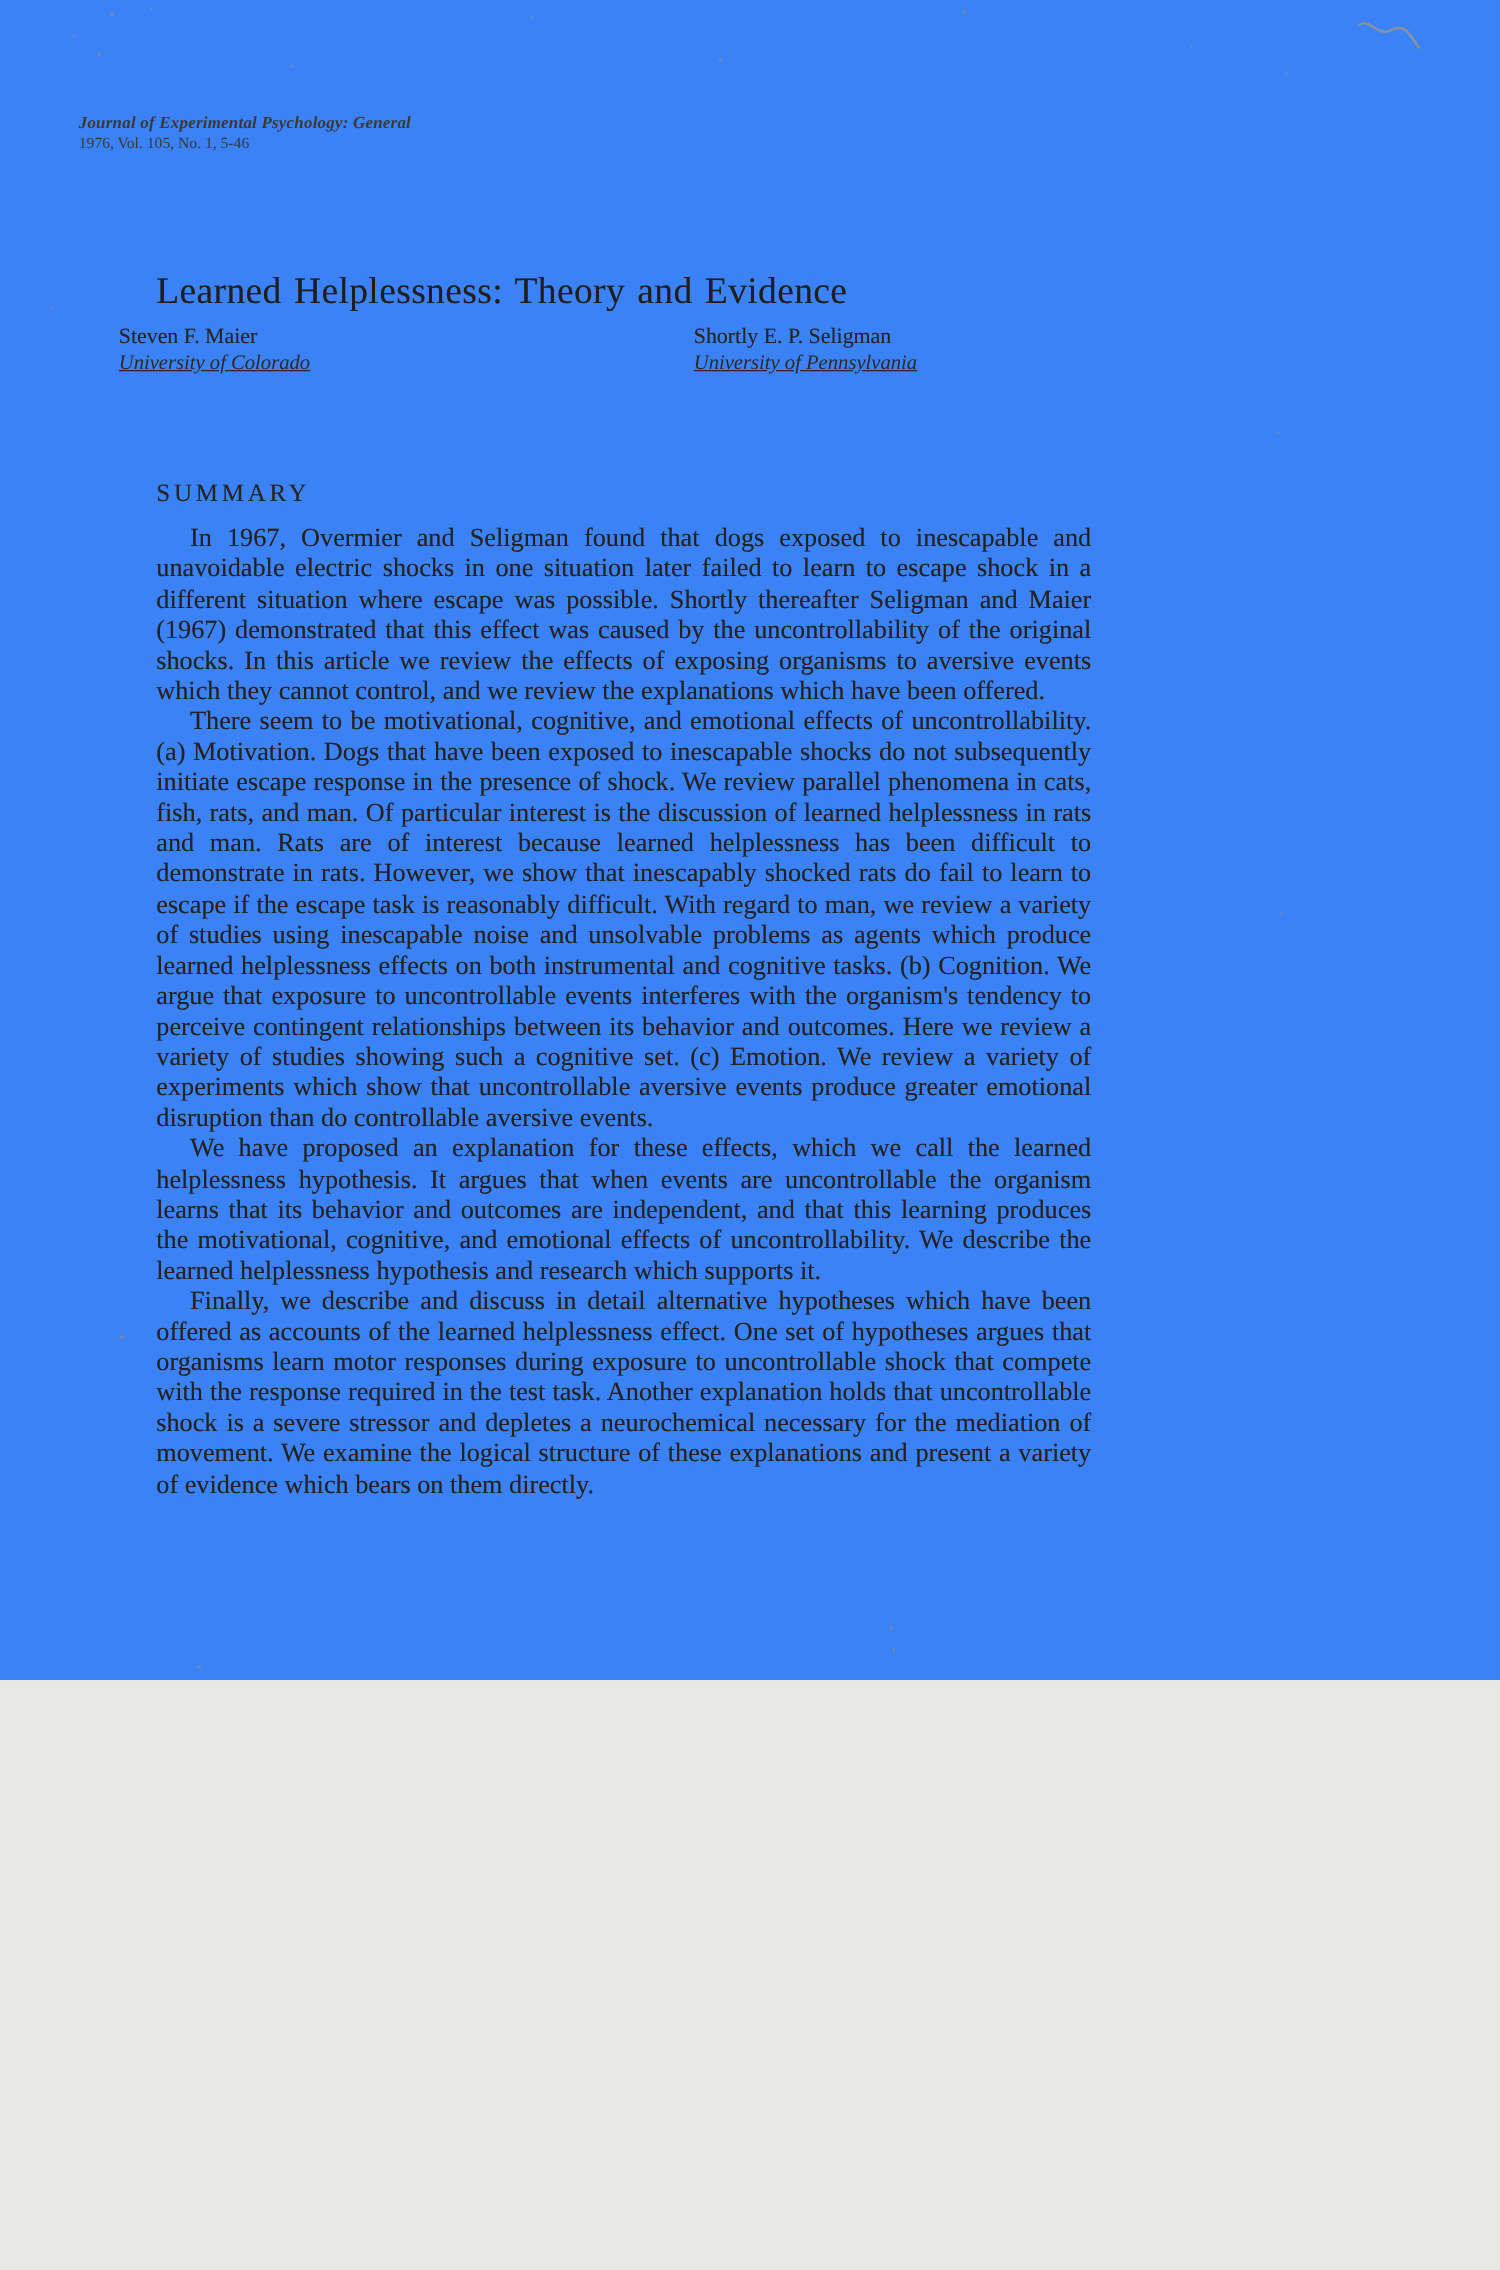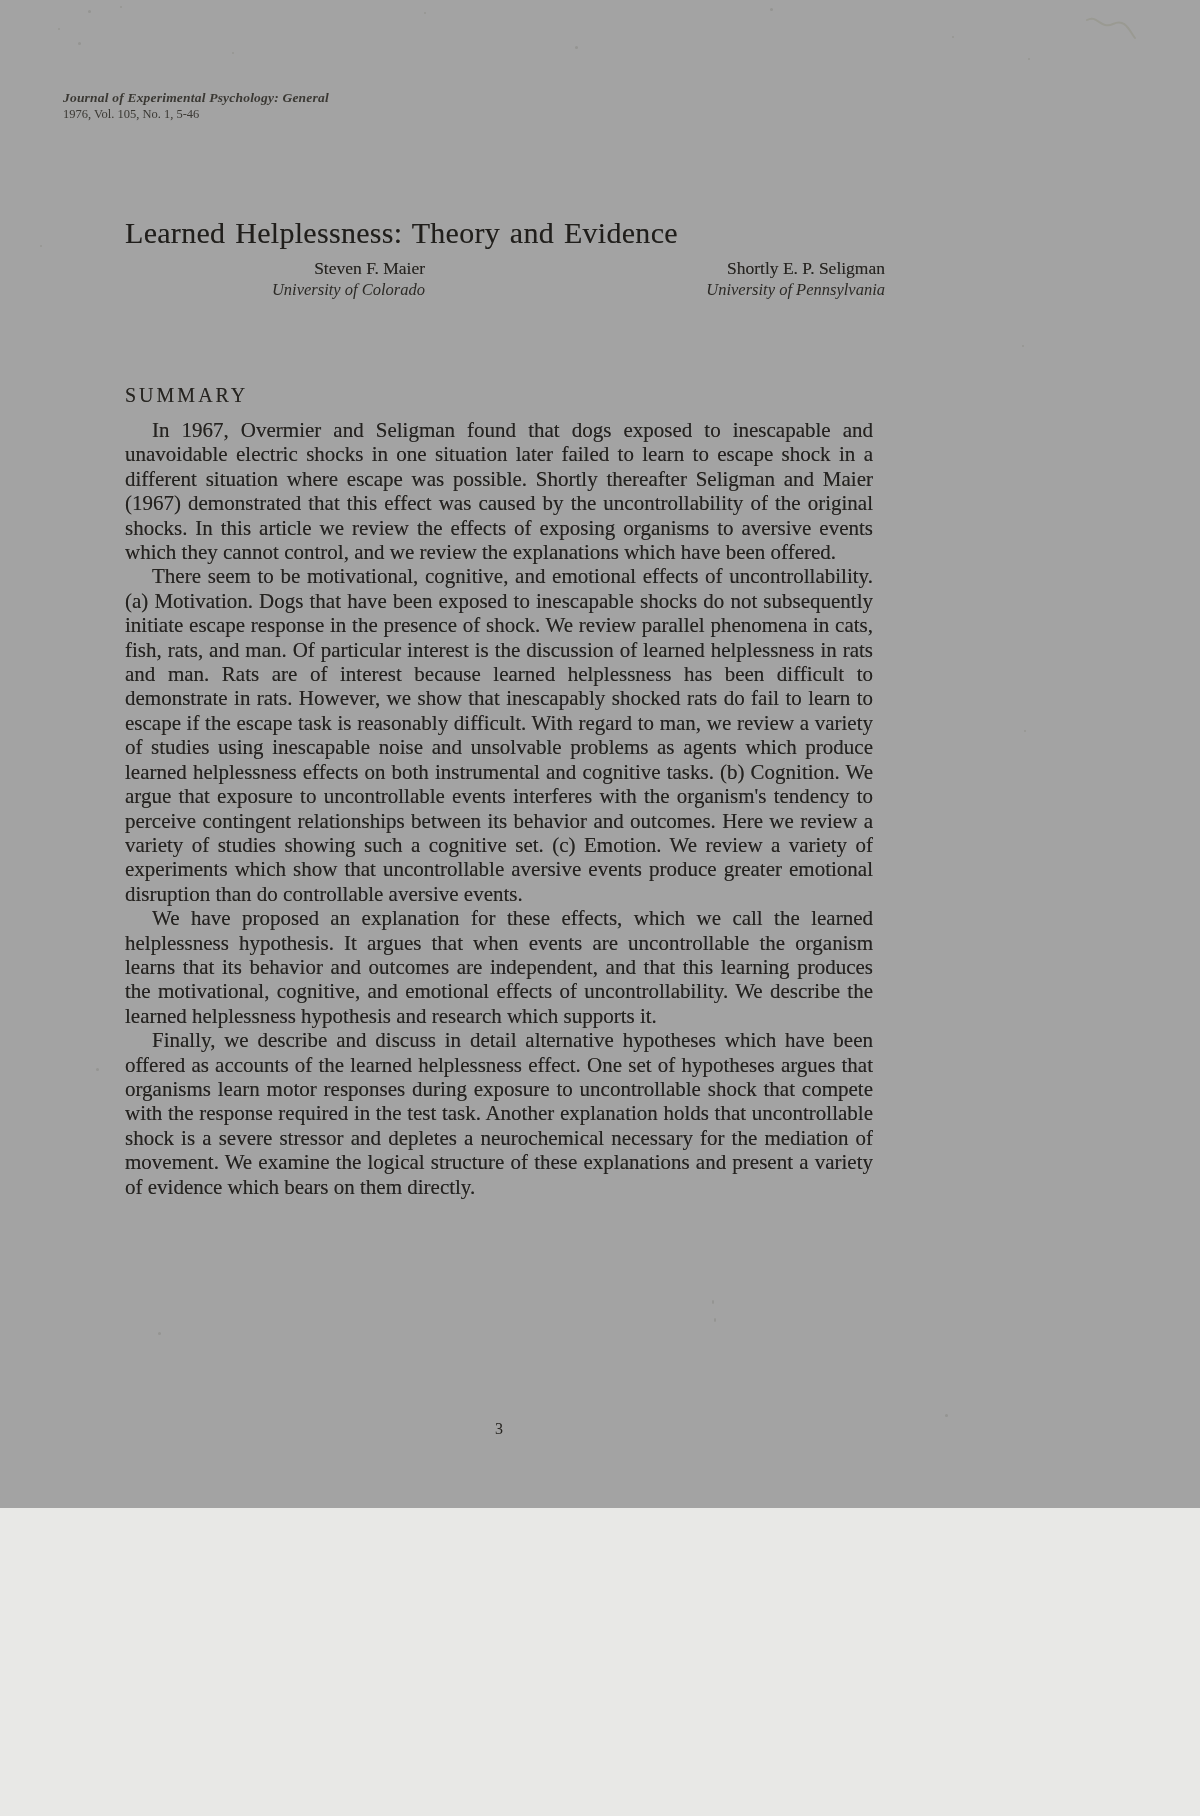--- a/index.html
+++ b/index.html
@@ -3,22 +3,22 @@
 <meta charset="utf-8">
 <style>
   html, body {
     margin: 0;
     padding: 0;
     background: #e8e8e6;
   }
   .page {
     position: relative;
     width: 1200px;
-    height: 1508px;
-    background: #a3a3a3;
+    height: 1344px;
+    background: #3b82f6;
     overflow: hidden;
     font-family: "Liberation Serif", serif;
     color: #24221f;
   }
 
   
   .journal-header {
     position: absolute;
     top: 90px;
     left: 63px;
@@ -55,32 +55,33 @@
   .authors-row {
     position: absolute;
     top: 258px;
     left: 95px;
     width: 790px;
     display: flex;
     justify-content: space-between;
   }
   .author-block {
     width: 330px;
-    text-align: right;
+    text-align: left;
     line-height: 1.25;
   }
   .author-name {
     font-size: 17.5px;
     color: #262420;
     text-shadow: 0 0 0.4px rgba(32,30,27,0.4);
   }
   .author-affiliation {
     font-size: 16.5px;
     font-style: italic;
     color: #2b2925;
+    text-decoration: underline;
   }
 
   
   .section-heading {
     position: absolute;
     top: 384px;
     left: 125px;
     width: 748px;
     text-align: left;
     font-size: 20px;

